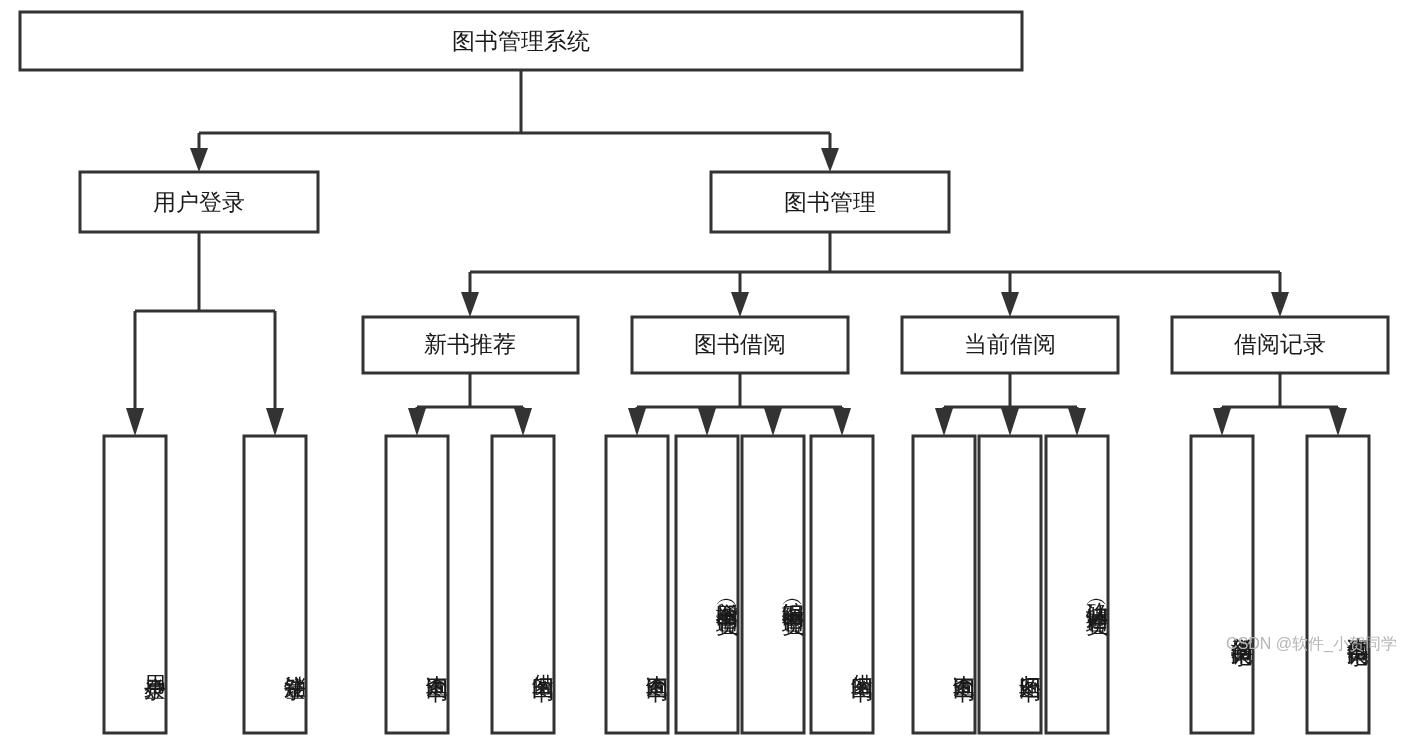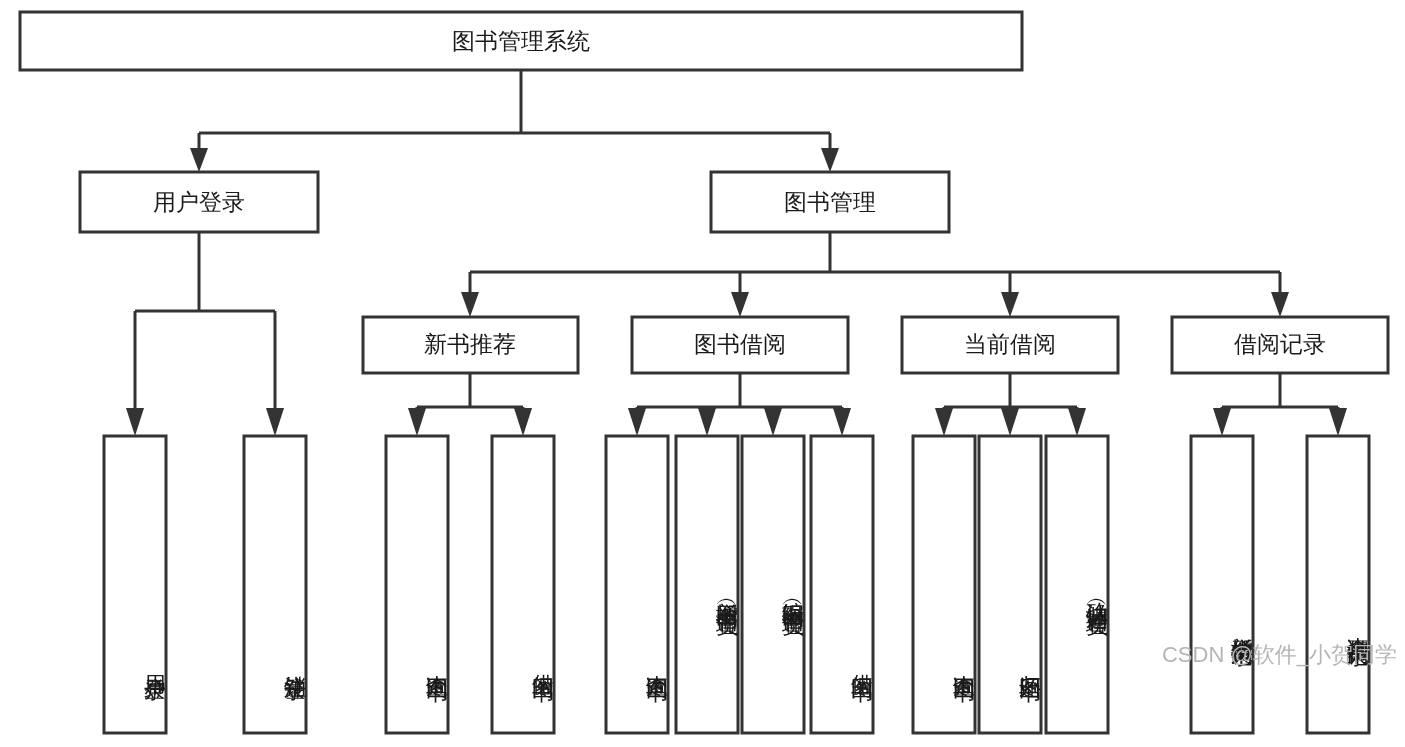--- a/index.html
+++ b/index.html
@@ -59,23 +59,23 @@
     line-height: 1;
     display: flex;
     align-items: flex-start;
     justify-content: center;
     white-space: nowrap;
     pointer-events: none;
   }
   .watermark {
     position: absolute;
     right: 8px;
-    bottom: 1px;
-    font-family: "Liberation Sans", "DejaVu Sans", sans-serif;
-    font-size: 22px;
+    bottom: 16px;
+    font-family: "Liberation Sans", "DejaVu Sans", sans-serif;
+    font-size: 16px;
     color: #b5b5b5;
     white-space: nowrap;
     user-select: none;
   }
 </style>
 </head>
 <body>
 
 <div id="diagram-root">
 

